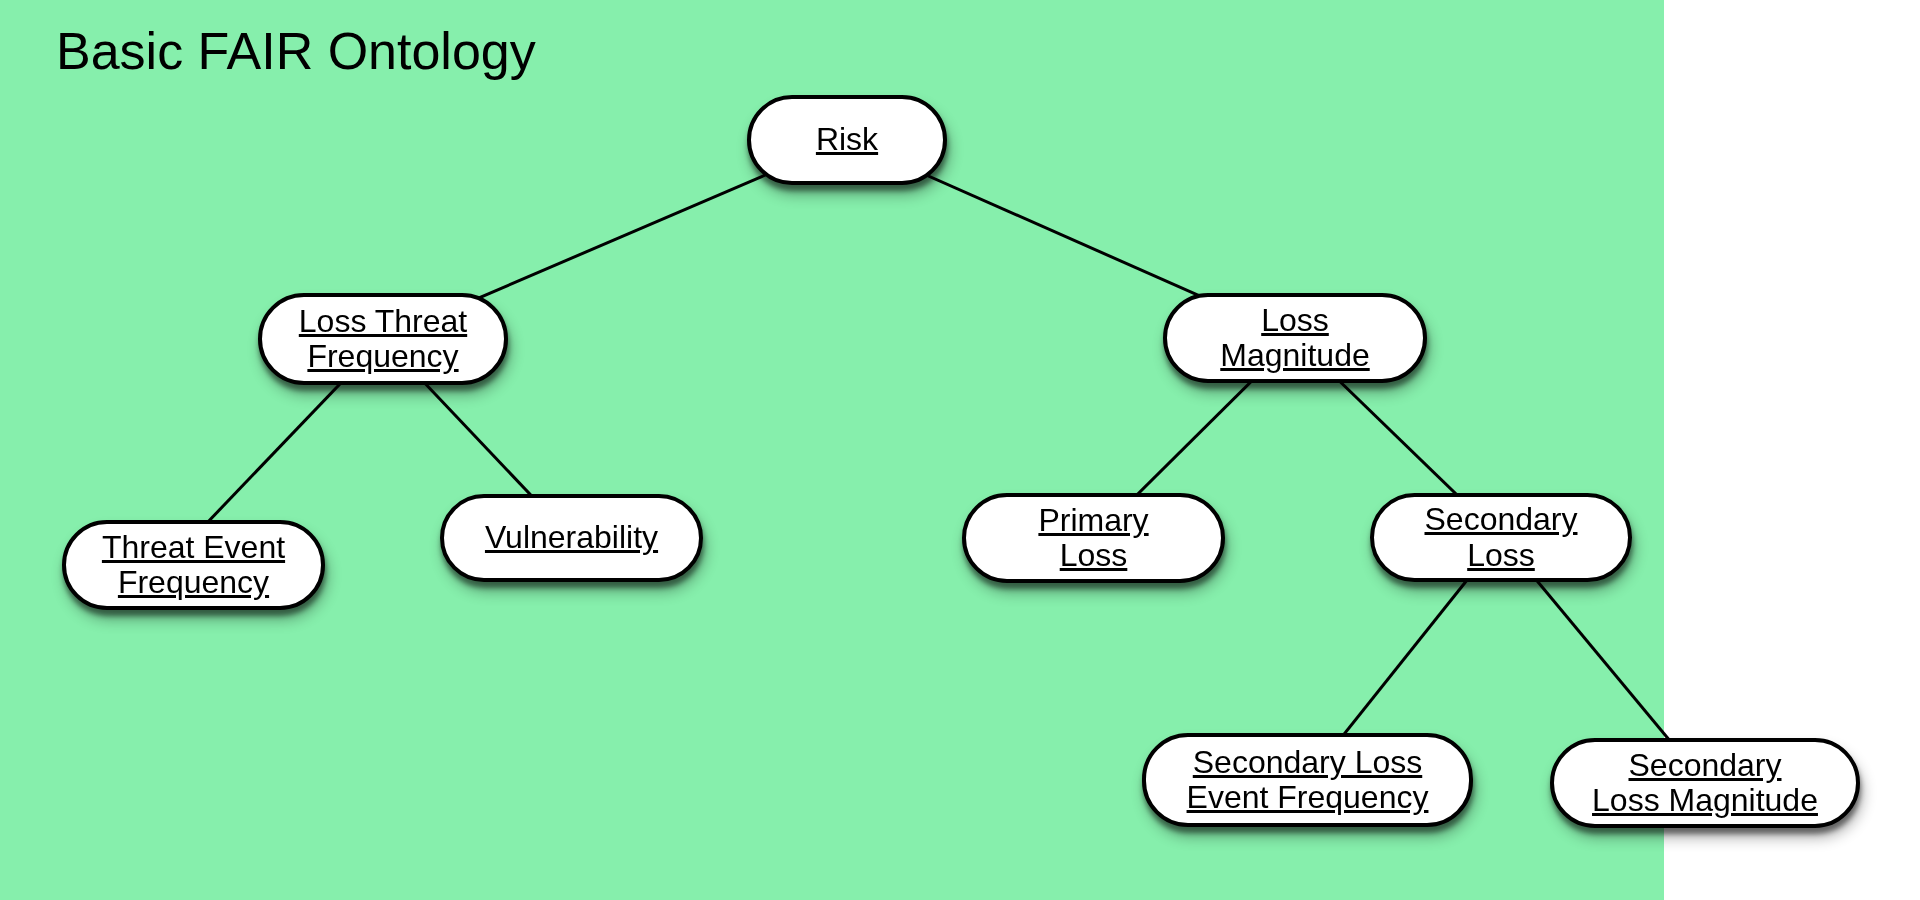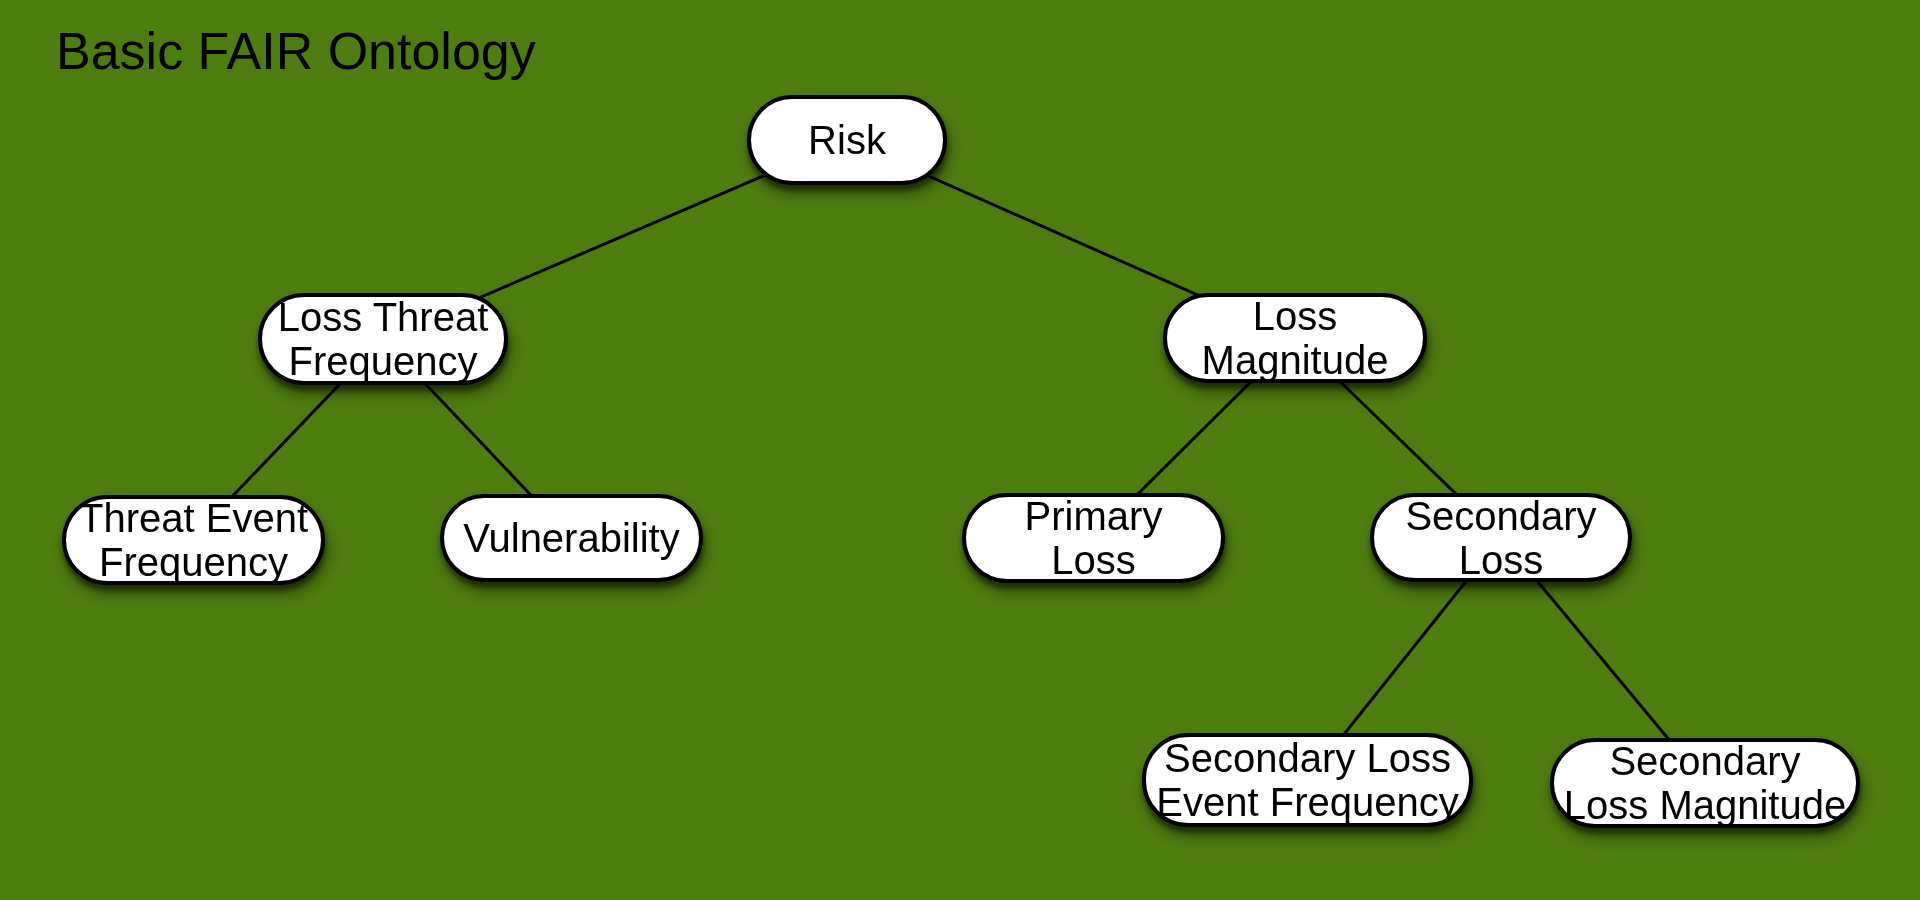--- a/index.html
+++ b/index.html
@@ -6,23 +6,23 @@
     margin: 0;
     padding: 0;
     background: #ffffff;
     width: 1920px;
     height: 900px;
     overflow: hidden;
     font-family: "Liberation Sans", "DejaVu Sans", sans-serif;
   }
   .canvas {
     position: relative;
-    width: 1920px;
+    width: 1664px;
     height: 900px;
-    background: #4d7c0f;
+    background: #86efac;
   }
   .diagram-title {
     position: absolute;
     left: 56px;
     top: 22px;
     font-size: 52px;
     line-height: 1.15;
     color: #000000;
     letter-spacing: 0px;
     white-space: nowrap;
@@ -39,25 +39,26 @@
     position: absolute;
     z-index: 2;
     box-sizing: border-box;
     background: #ffffff;
     border: 4px solid #000000;
     border-radius: 46px;
     display: flex;
     align-items: center;
     justify-content: center;
     text-align: center;
-    font-size: 40px;
+    font-size: 32px;
     line-height: 1.1;
     color: #000000;
     white-space: pre-line;
     box-shadow: 1px 6px 5px rgba(0,0,0,0.45), 3px 10px 14px rgba(0,0,0,0.30);
+    text-decoration: underline;
   }
 </style>
 </head>
 <body>
 
 <div class="canvas">
 
   <div class="diagram-title">Basic FAIR Ontology</div>
 
   <svg class="edges" viewBox="0 0 1920 900" xmlns="http://www.w3.org/2000/svg">
@@ -72,21 +73,21 @@
     </svg>
 
   <div class="node" style="left:747px; top:95px; width:200px; height:90px;">Risk</div>
 
   <div class="node" style="left:258px; top:293px; width:250px; height:92px;">Loss Threat
 Frequency</div>
 
   <div class="node" style="left:1163px; top:293px; width:264px; height:90px;">Loss
 Magnitude</div>
 
-  <div class="node" style="left:62px; top:495px; width:263px; height:90px;">Threat Event
+  <div class="node" style="left:62px; top:520px; width:263px; height:90px;">Threat Event
 Frequency</div>
 
   <div class="node" style="left:440px; top:494px; width:263px; height:88px;">Vulnerability</div>
 
   <div class="node" style="left:962px; top:493px; width:263px; height:90px;text-align:center;">Primary
 Loss</div>
 
   <div class="node" style="left:1370px; top:493px; width:262px; height:89px;">Secondary
 Loss</div>
 

